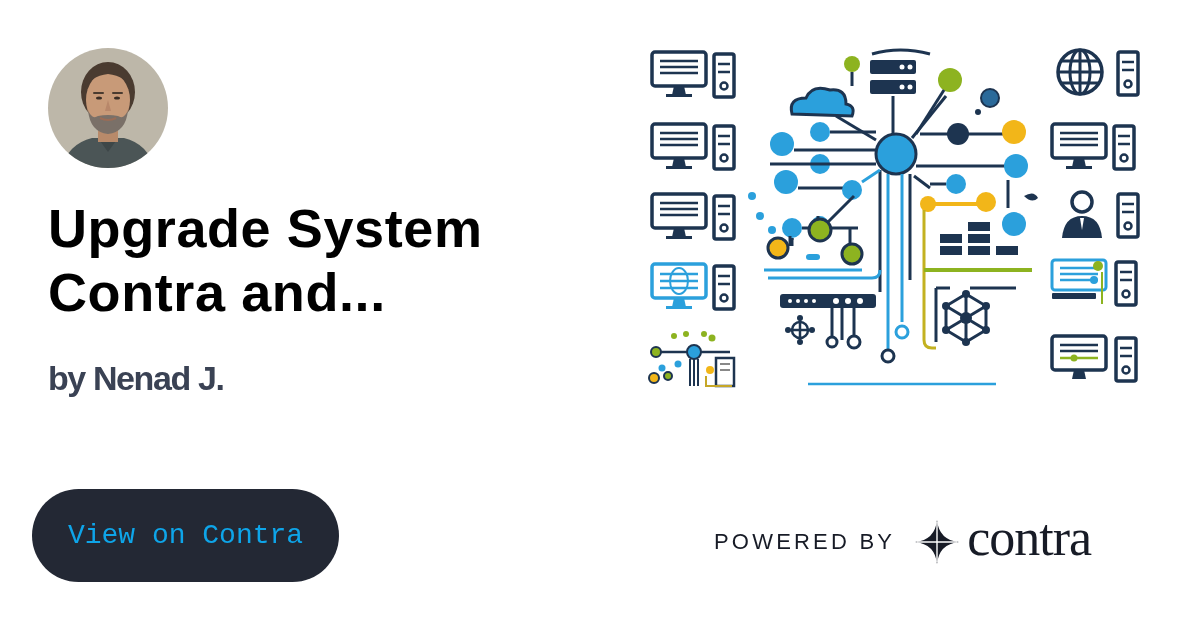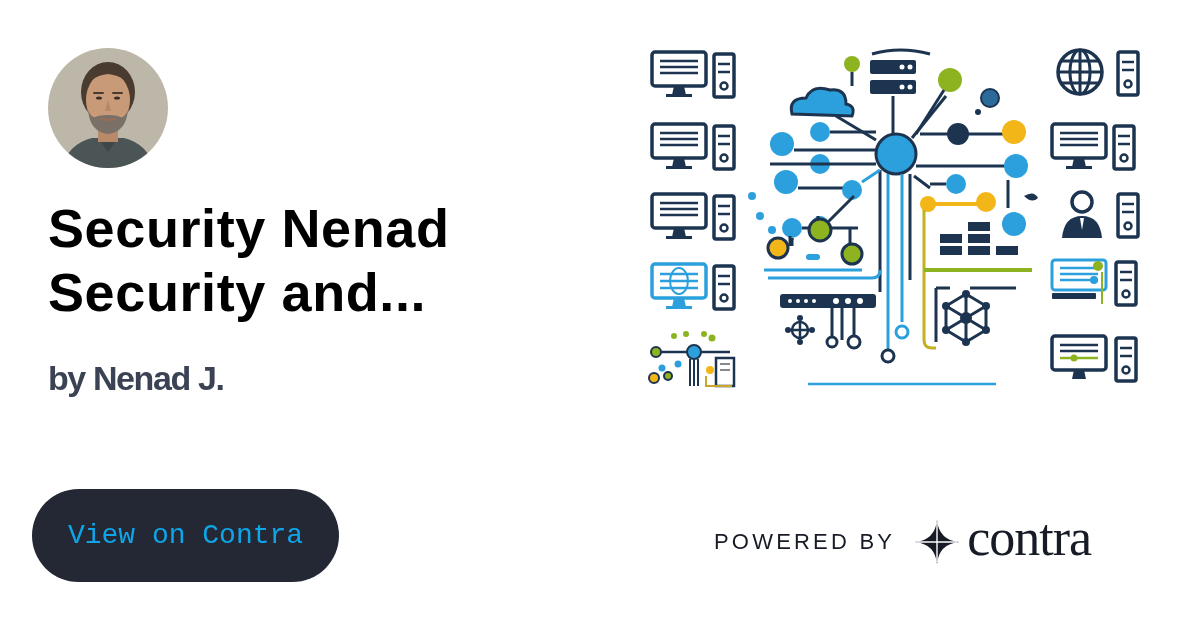--- a/index.html
+++ b/index.html
@@ -130,22 +130,22 @@
       <ellipse cx="69" cy="50" rx="3" ry="1.6" fill="#3a2d25"></ellipse>
 
       <path d="M60 52 L57 63 L63 63 Z" fill="#b8876a"></path>
 
       <path d="M40 62 Q42 84 60 86 Q78 84 80 62 Q76 72 70 68 Q60 66 50 68 Q44 72 40 62 Z" fill="#7a7068"></path>
       <path d="M52 70 Q60 74 68 70" stroke="#9a6c56" stroke-width="2" fill="none"></path>
     </svg>
   </div>
 
   <div class="title">
-    <div>Security Nenad</div>
-    <div>Security and...</div>
+    <div>Upgrade System</div>
+    <div>Contra and...</div>
   </div>
 
   <div class="author">by Nenad J.</div>
 
   <button class="cta">View on Contra</button>
 
   <div class="powered">
     <span class="powered-label">POWERED BY</span>
     <svg class="brand-star" viewBox="0 0 44 44">
       <path d="M22 0 Q24 20 44 22 Q24 24 22 44 Q20 24 0 22 Q20 20 22 0 Z" fill="#171b26"></path>

